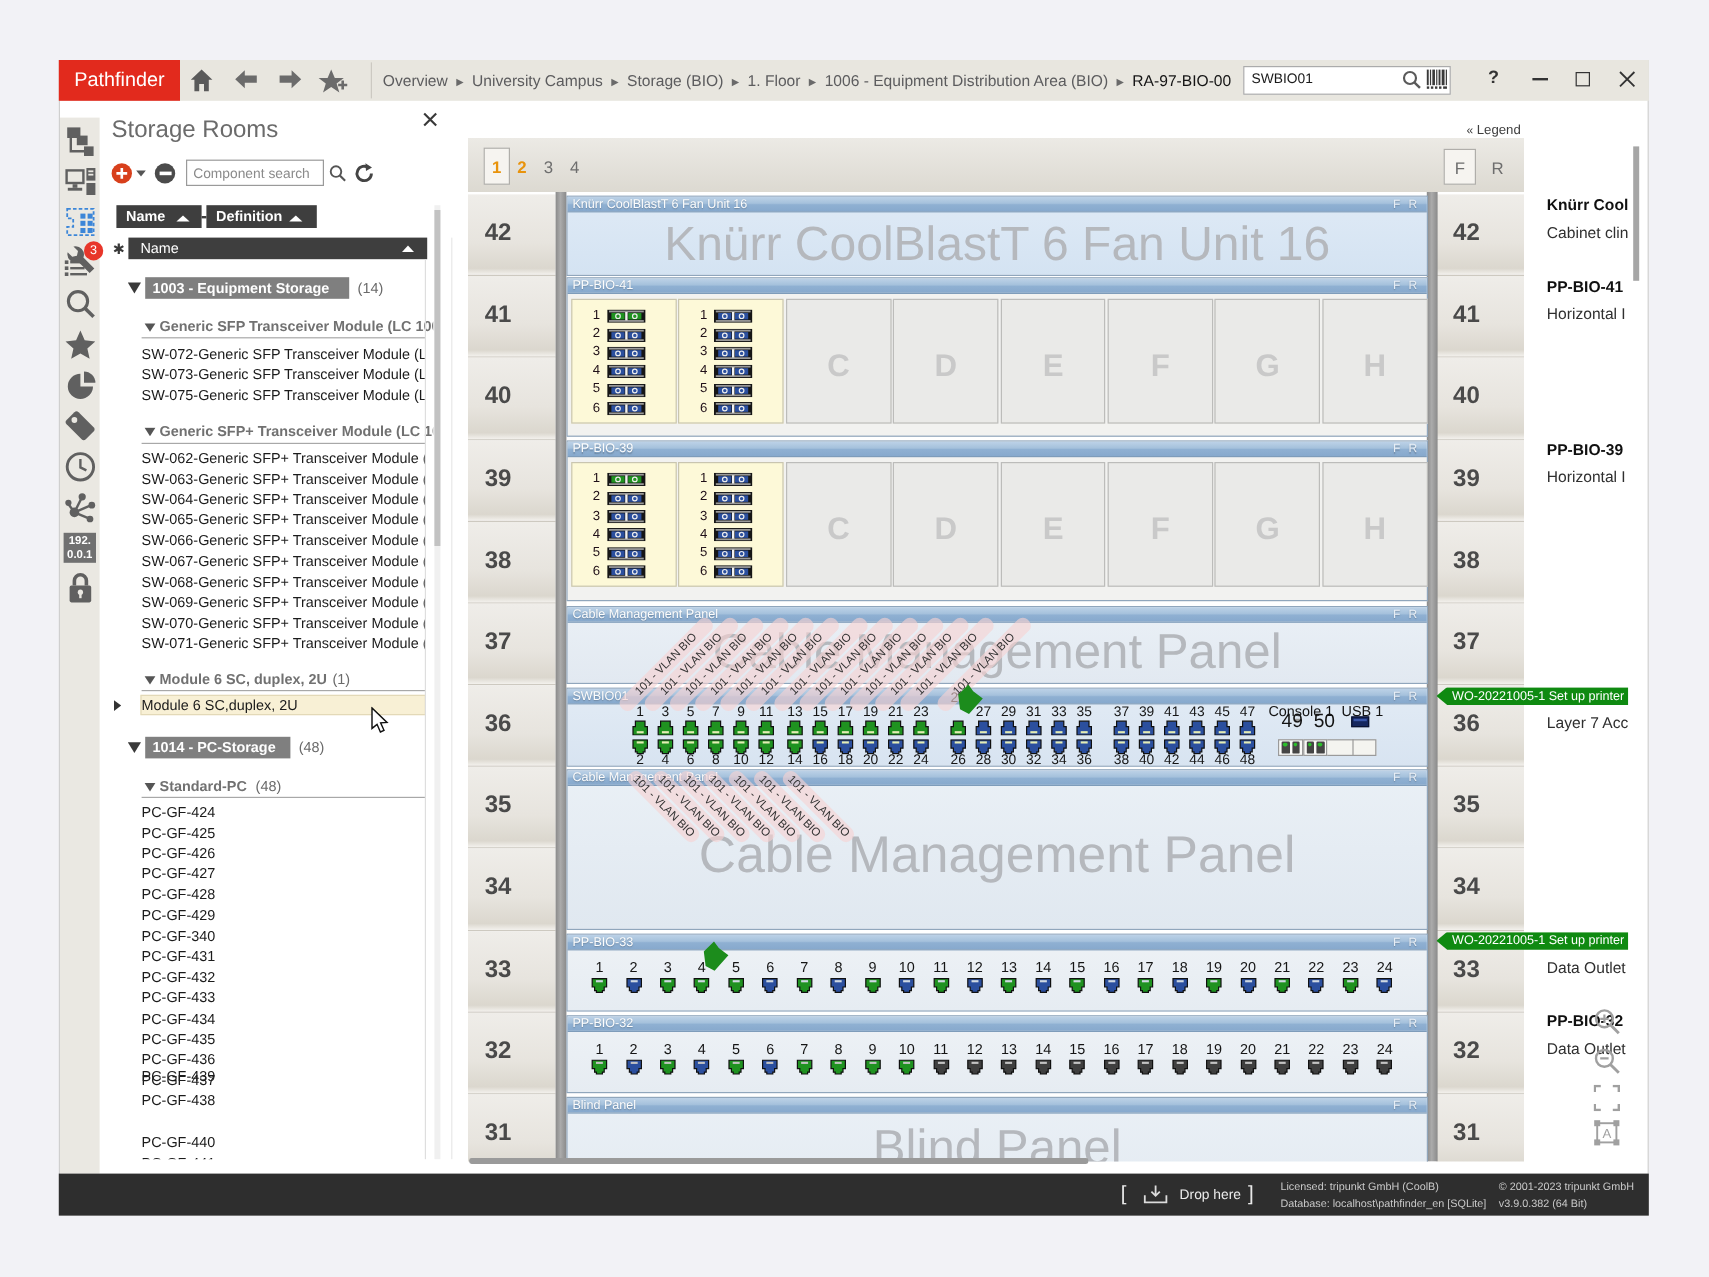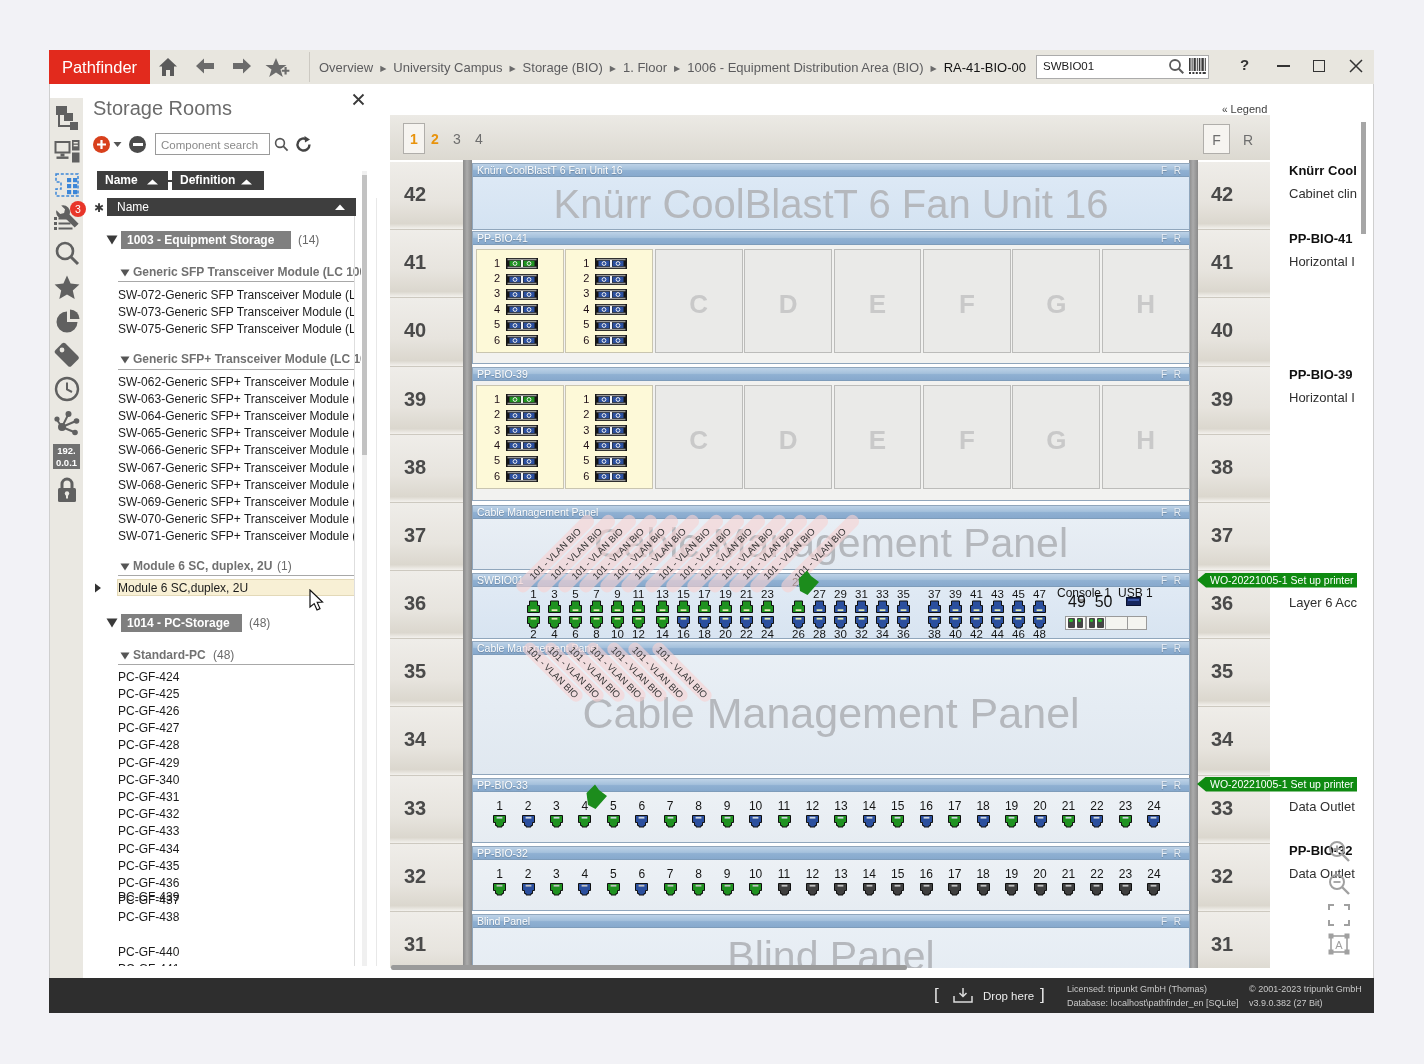--- a/index.html
+++ b/index.html
@@ -49,21 +49,21 @@
     <span class="crumb">Overview</span>
     <span class="csep">▶</span>
     <span class="crumb">University Campus</span>
     <span class="csep">▶</span>
     <span class="crumb">Storage (BIO)</span>
     <span class="csep">▶</span>
     <span class="crumb">1. Floor</span>
     <span class="csep">▶</span>
     <span class="crumb">1006 - Equipment Distribution Area (BIO)</span>
     <span class="csep">▶</span>
-    <span class="crumb" style="color:#141414">RA-41-BIO-00</span>
+    <span class="crumb" style="color:#141414">RA-97-BIO-00</span>
   </div>
 <div class="a" style="left:1036px;top:55px;width:173px;height:24px;background:#fff;border:1px solid #ababab"></div>
 <div class="a" style="left:1043px;top:60px;font-size:11.5px;color:#1a1a1a">SWBIO01</div>
 <svg class="a" style="left:1168px;top:58px" width="17" height="17" viewBox="0 0 17 17">
 <circle cx="7" cy="7" r="5" fill="none" stroke="#5a5a5a" stroke-width="1.8"></circle>
 <line x1="10.8" y1="10.8" x2="15.3" y2="15.3" stroke="#5a5a5a" stroke-width="2"></line>
   </svg>
 <svg class="a" style="left:1188px;top:56px" width="20" height="20" viewBox="0 0 20 20">
 <g fill="#3a3a3a">
       <rect x="1" y="2" width="1.6" height="13"></rect>
@@ -1197,21 +1197,21 @@
       </svg>
 </div>
   </div>
 <div class="rlabel rlb" style="top:163px">Knürr CoolB</div>
 <div class="rlabel" style="top:186px">Cabinet clin</div>
 <div class="rlabel rlb" style="top:231px">PP-BIO-41</div>
 <div class="rlabel" style="top:254px">Horizontal I</div>
 <div class="rlabel rlb" style="top:367px">PP-BIO-39</div>
 <div class="rlabel" style="top:390px">Horizontal I</div>
 <div class="ribbon" style="top:572.5px">WO-20221005-1 Set up printer</div>
-<div class="rlabel" style="top:595px">Layer 6 Acc</div>
+<div class="rlabel" style="top:595px">Layer 7 Acc</div>
 <div class="ribbon" style="top:776.5px">WO-20221005-1 Set up printer</div>
 <div class="rlabel" style="top:799px">Data Outlet</div>
 <div class="rlabel rlb" style="top:843px">PP-BIO-32</div>
 <div class="rlabel" style="top:866px">Data Outlet</div>
 <svg class="a" style="left:1328px;top:840px" width="23" height="23" viewBox="0 0 23 23">
 <circle cx="9" cy="9" r="7" fill="none" stroke="#a0a0a0" stroke-width="2"></circle>
 <line x1="14" y1="14" x2="21" y2="21" stroke="#a0a0a0" stroke-width="2.4"></line>
 <path d="M9 5.5 V12.5 M5.5 9 H12.5" stroke="#a0a0a0" stroke-width="1.8"></path>
   </svg>
 <svg class="a" style="left:1328px;top:873px" width="23" height="23" viewBox="0 0 23 23">
@@ -1241,15 +1241,15 @@
 <div class="a" style="left:49px;top:978px;width:1325px;height:35px;background:#2e2e2e"></div>
 <div class="a" style="left:934px;top:985px;color:#e8e8e8;font-size:17px;font-weight:400">[</div>
 <svg class="a" style="left:952px;top:987px" width="22" height="18" viewBox="0 0 22 18">
 <g stroke="#dcdcdc" stroke-width="1.5" fill="none">
 <path d="M11 1 V9 M7.5 6 L11 9.5 L14.5 6"></path>
       <path d="M2 9 V15 H20 V9"></path>
     </g>
   </svg>
 <div class="a" style="left:983px;top:990px;color:#ececec;font-size:11.5px">Drop here</div>
 <div class="a" style="left:1040px;top:985px;color:#e8e8e8;font-size:17px;font-weight:400">]</div>
-<div class="a" style="left:1067px;top:984px;color:#c9c9c9;font-size:9px">Licensed: tripunkt GmbH (Thomas)</div>
+<div class="a" style="left:1067px;top:984px;color:#c9c9c9;font-size:9px">Licensed: tripunkt GmbH (CoolB)</div>
 <div class="a" style="left:1067px;top:998px;color:#c9c9c9;font-size:9px">Database: localhost\pathfinder_en [SQLite]</div>
 <div class="a" style="left:1249px;top:984px;color:#c9c9c9;font-size:9px">© 2001-2023 tripunkt GmbH</div>
-<div class="a" style="left:1249px;top:998px;color:#c9c9c9;font-size:9px">v3.9.0.382 (27 Bit)</div>
+<div class="a" style="left:1249px;top:998px;color:#c9c9c9;font-size:9px">v3.9.0.382 (64 Bit)</div>
 </body></html>

